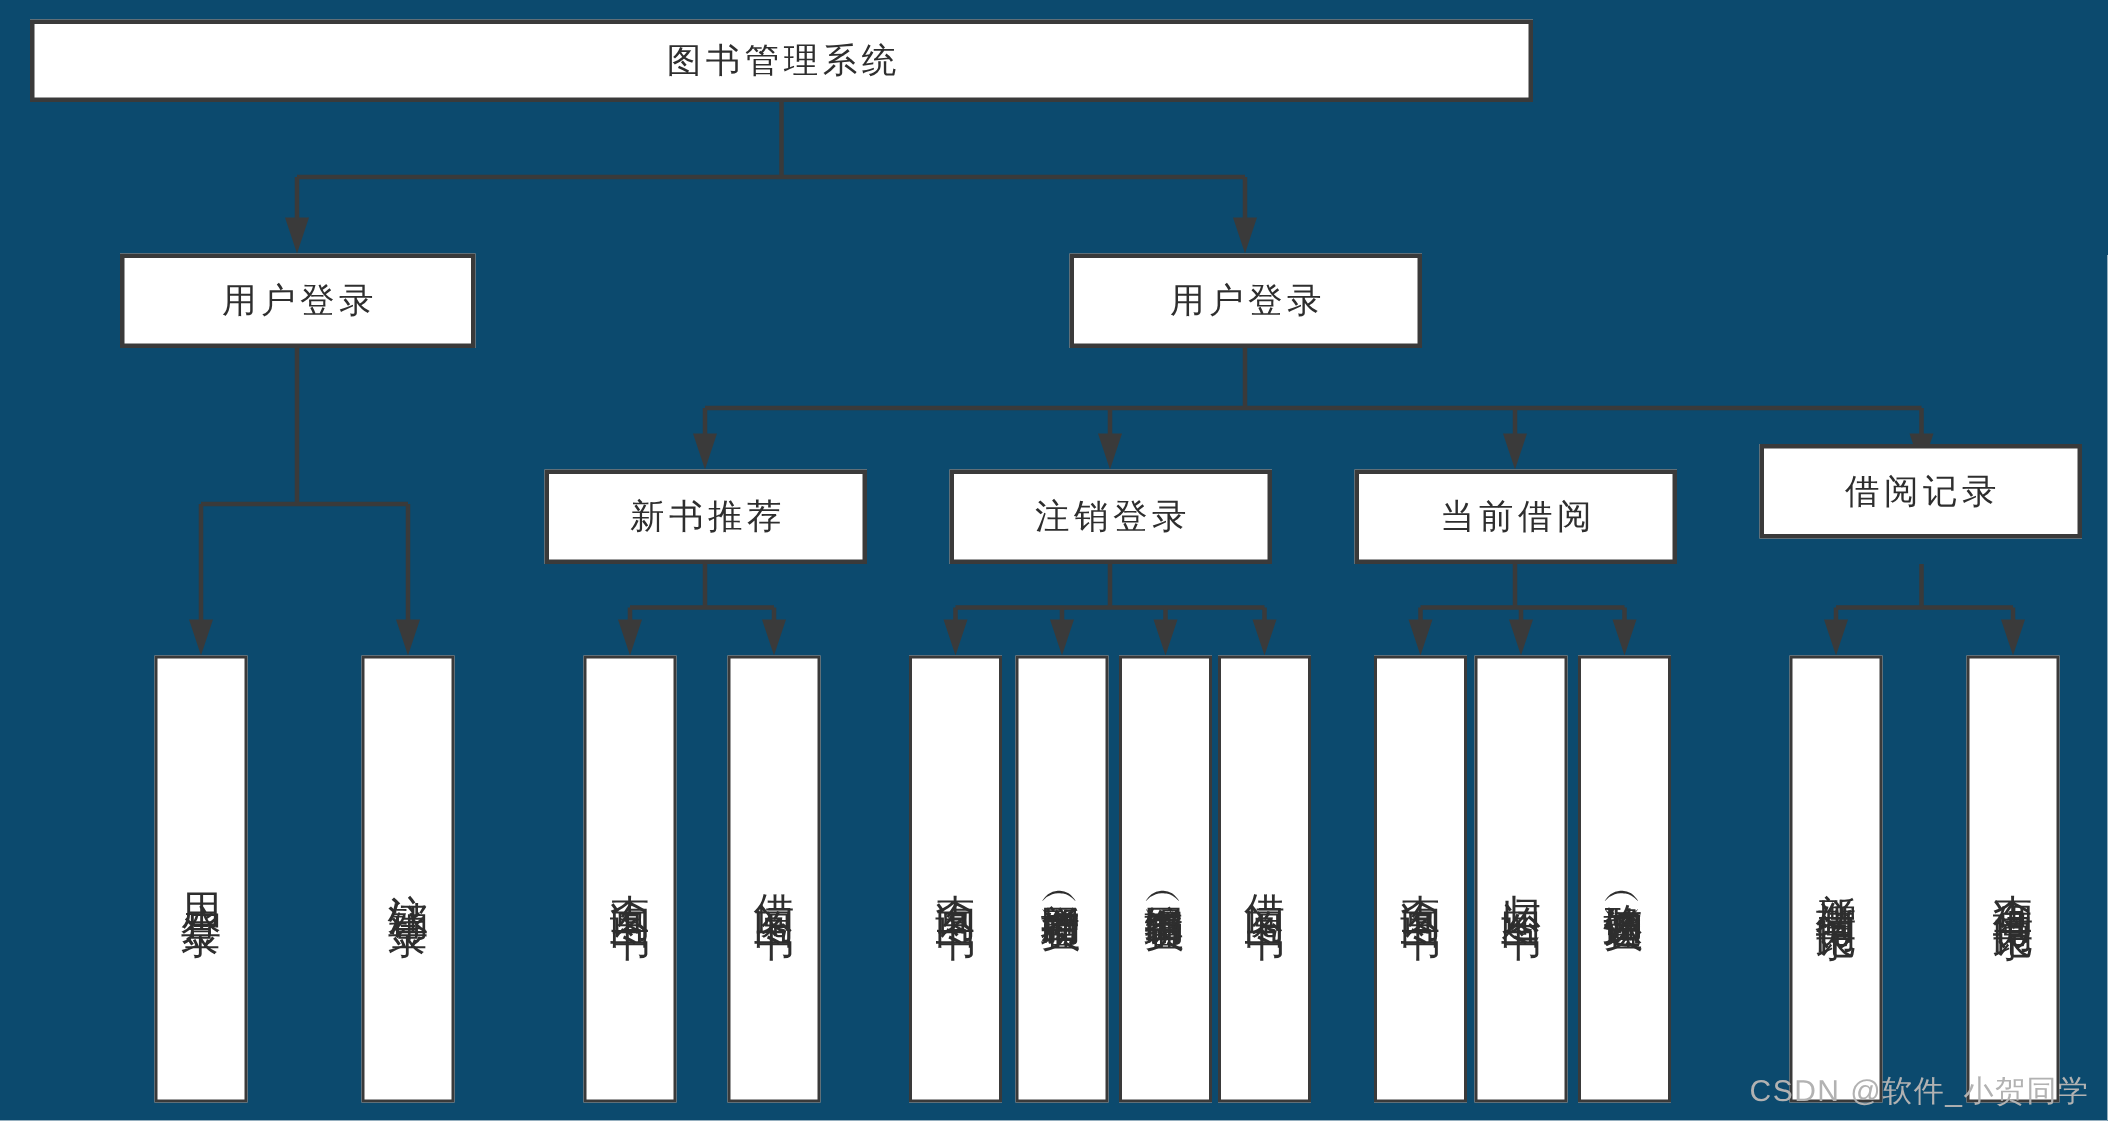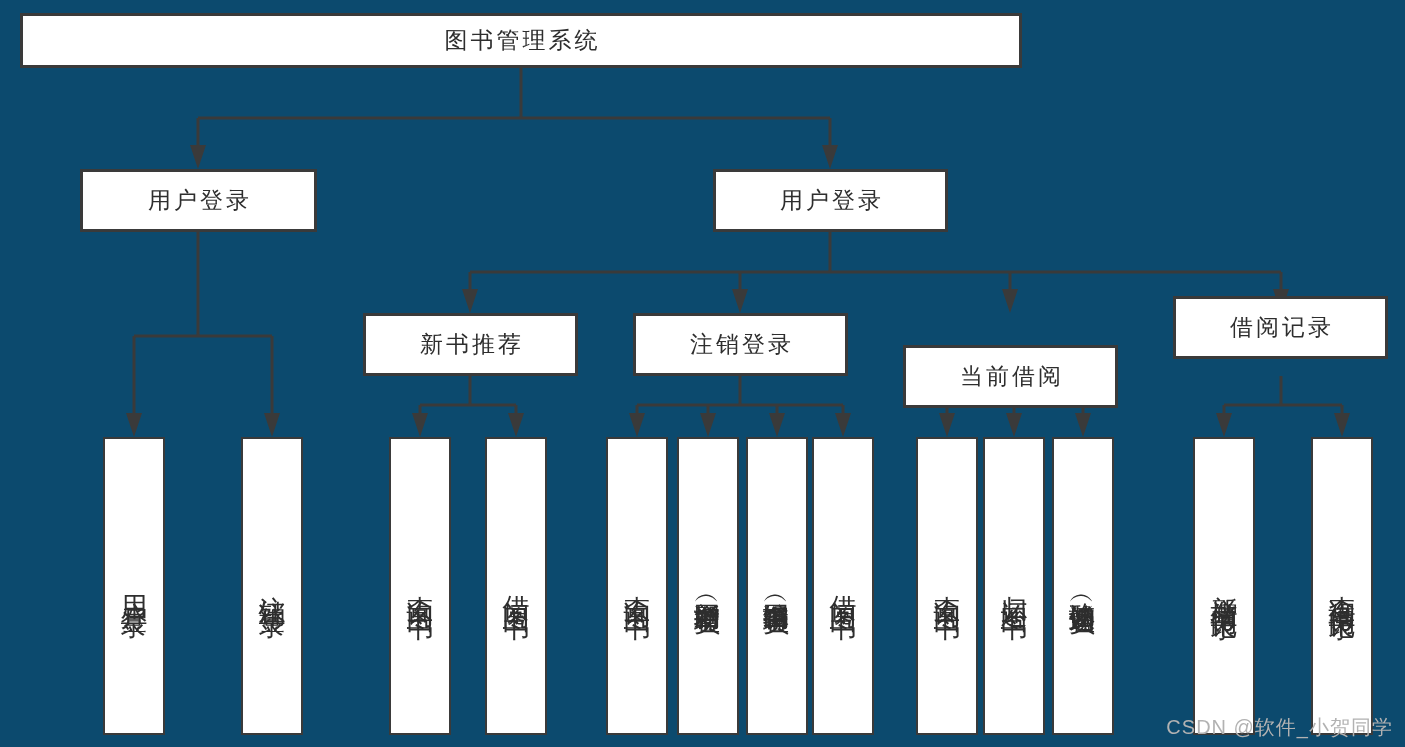--- a/index.html
+++ b/index.html
@@ -110,21 +110,21 @@
     <polygon points="1334,413 1350,413 1342,437"></polygon>
   </svg>
 
   <div class="node hnode" style="left:20px; top:13px; width:1002px; height:55px;">图书管理系统</div>
 
   <div class="node hnode" style="left:80px; top:169px; width:237px; height:63px;">用户登录</div>
   <div class="node hnode" style="left:713px; top:169px; width:235px; height:63px;">用户登录</div>
 
   <div class="node hnode" style="left:363px; top:313px; width:215px; height:63px;">新书推荐</div>
   <div class="node hnode" style="left:633px; top:313px; width:215px; height:63px;">注销登录</div>
-  <div class="node hnode" style="left:903px; top:313px; width:215px; height:63px;margin-top:32px;">当前借阅</div>
+  <div class="node hnode" style="left:903px; top:313px; width:215px; height:63px;">当前借阅</div>
   <div class="node hnode" style="left:1173px; top:296px; width:215px; height:63px;text-align:right;">借阅记录</div>
 
   <div class="node leaf" style="left:103px; top:437px; width:62px; height:298px;">
     <span class="vtext vloose">用户登录</span>
   </div>
   <div class="node leaf" style="left:241px; top:437px; width:62px; height:298px;">
     <span class="vtext vloose">注销登录</span>
   </div>
 
   <div class="node leaf" style="left:389px; top:437px; width:62px; height:298px;">

